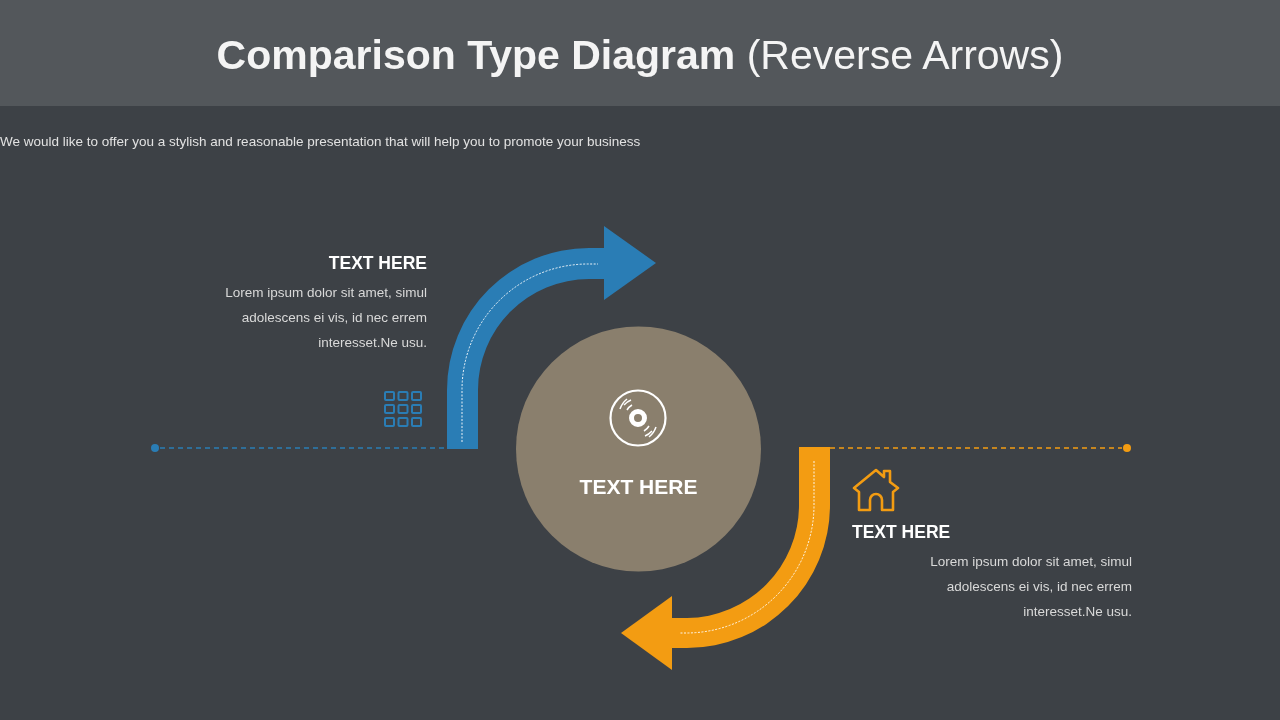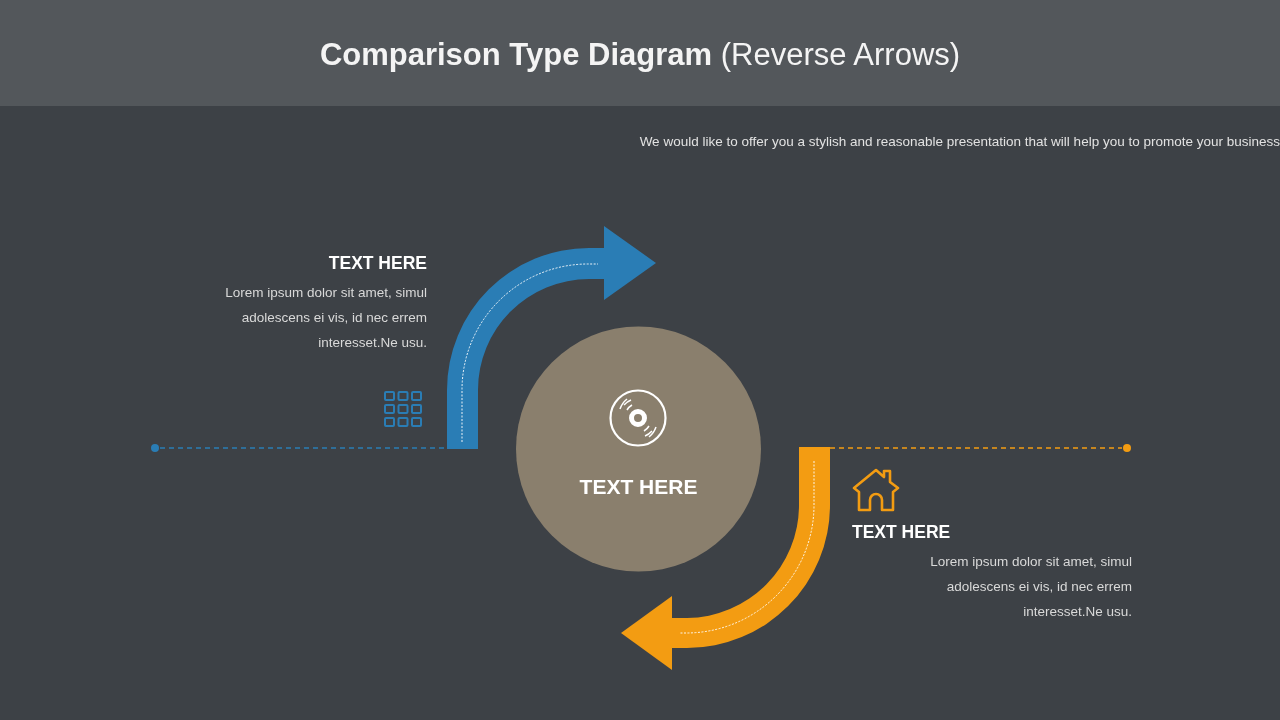--- a/index.html
+++ b/index.html
@@ -8,26 +8,26 @@
       background: #3d4146;
       font-family: "Liberation Sans", "DejaVu Sans", sans-serif;
       position: relative;
     }
     .header {
       position: absolute; left: 0; top: 0; width: 1280px; height: 106px;
       background: #53575b;
     }
     .title {
       position: absolute; left: 0; top: 30px; width: 1280px; text-align: center;
-      color: #f4f4f4; font-size: 31px; line-height: 50px; white-space: nowrap;
+      color: #f4f4f4; font-size: 41px; line-height: 50px; white-space: nowrap;
     }
     .title .bold { font-weight: bold; }
     .title .light { font-weight: normal; }
     .subtitle {
-      position: absolute; left: 0; top: 133px; width: 1280px; text-align: right;
+      position: absolute; left: 0; top: 133px; width: 1280px; text-align: left;
       color: #e2e2e2; font-size: 13.5px; line-height: 18px;
     }
     svg.diagram { position: absolute; left: 0; top: 0; }
     .block-left {
       position: absolute; left: 160px; top: 252px; width: 267px; text-align: right;
     }
     .block-right {
       position: absolute; left: 852px; top: 521px; width: 280px; text-align: left;
     }
     .block-title {

